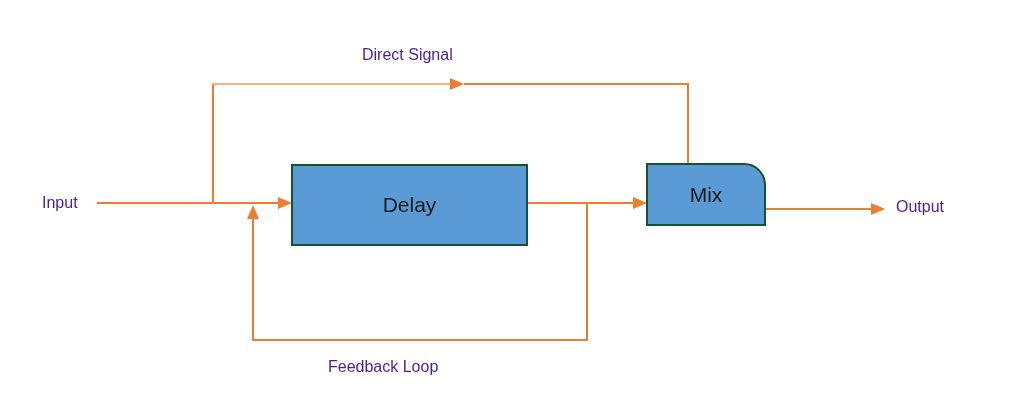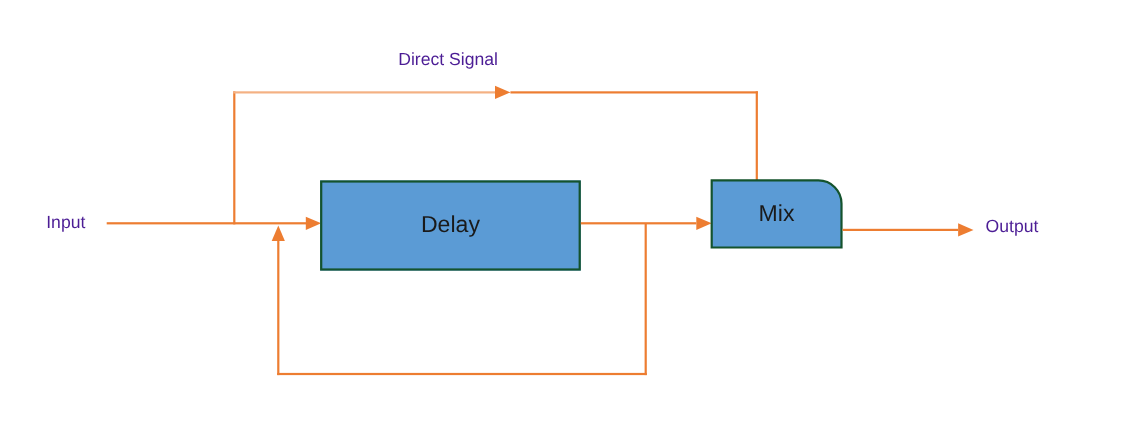--- a/index.html
+++ b/index.html
@@ -76,20 +76,21 @@
     <span>Delay</span>
   </div>
 
   <div class="h-line" style="left:528px; top:202px; width:105px;"></div>
   <div class="arrow-right" style="left:633px; top:197px;"></div>
 
   <div class="v-line" style="left:586px; top:203px; height:138px;"></div>
   <div class="h-line" style="left:252px; top:339px; width:336px;"></div>
   <div class="v-line" style="left:252px; top:218px; height:123px;"></div>
   <div class="arrow-up" style="left:247px; top:205px;"></div>
+  <div class="label" style="left:328px; top:355px;">Feedback Loop</div>
 
   <div class="node-box" style="left:646px; top:163px; width:120px; height:63px; border-top-right-radius:22px;">
     <span>Mix</span>
   </div>
 
   <div class="h-line" style="left:766px; top:208px; width:105px;"></div>
   <div class="arrow-right" style="left:871px; top:203px;"></div>
 
   <div class="label" style="left:896px; top:195px;">Output</div>
 

